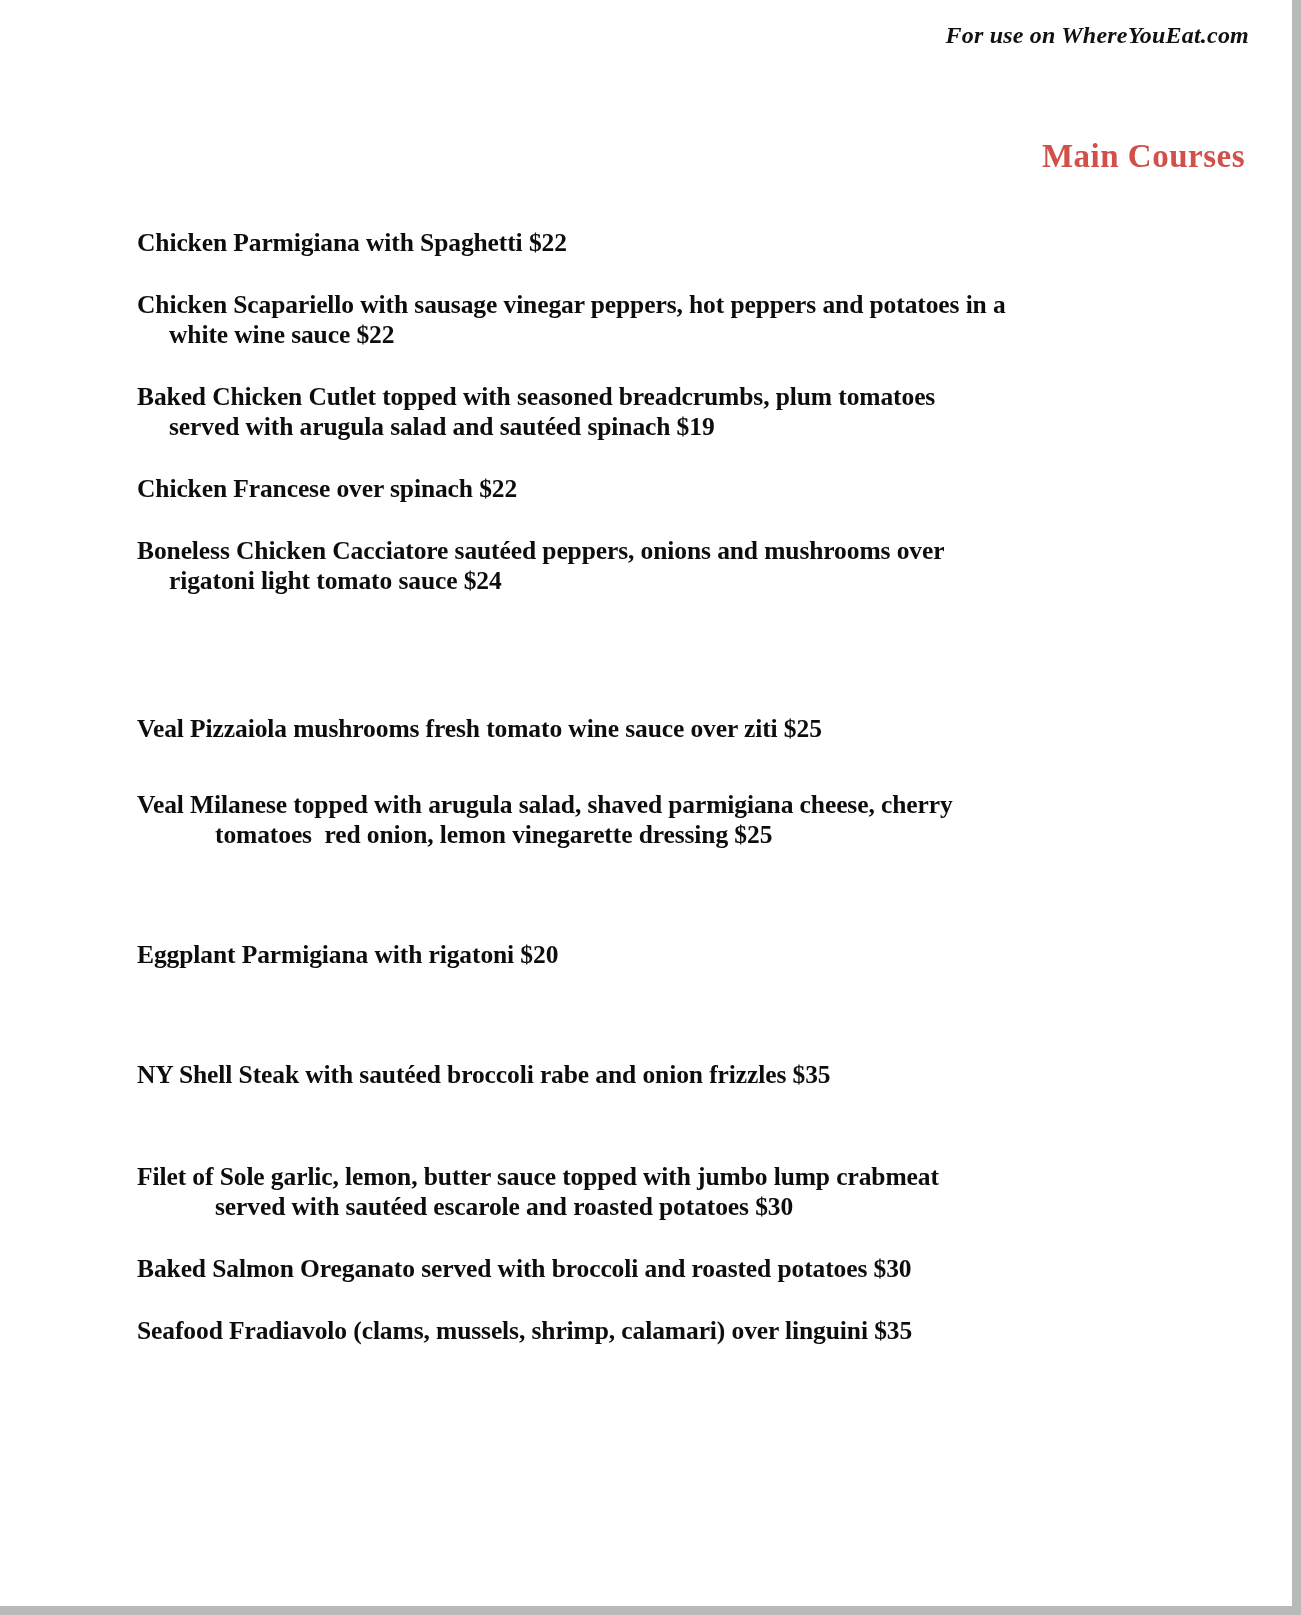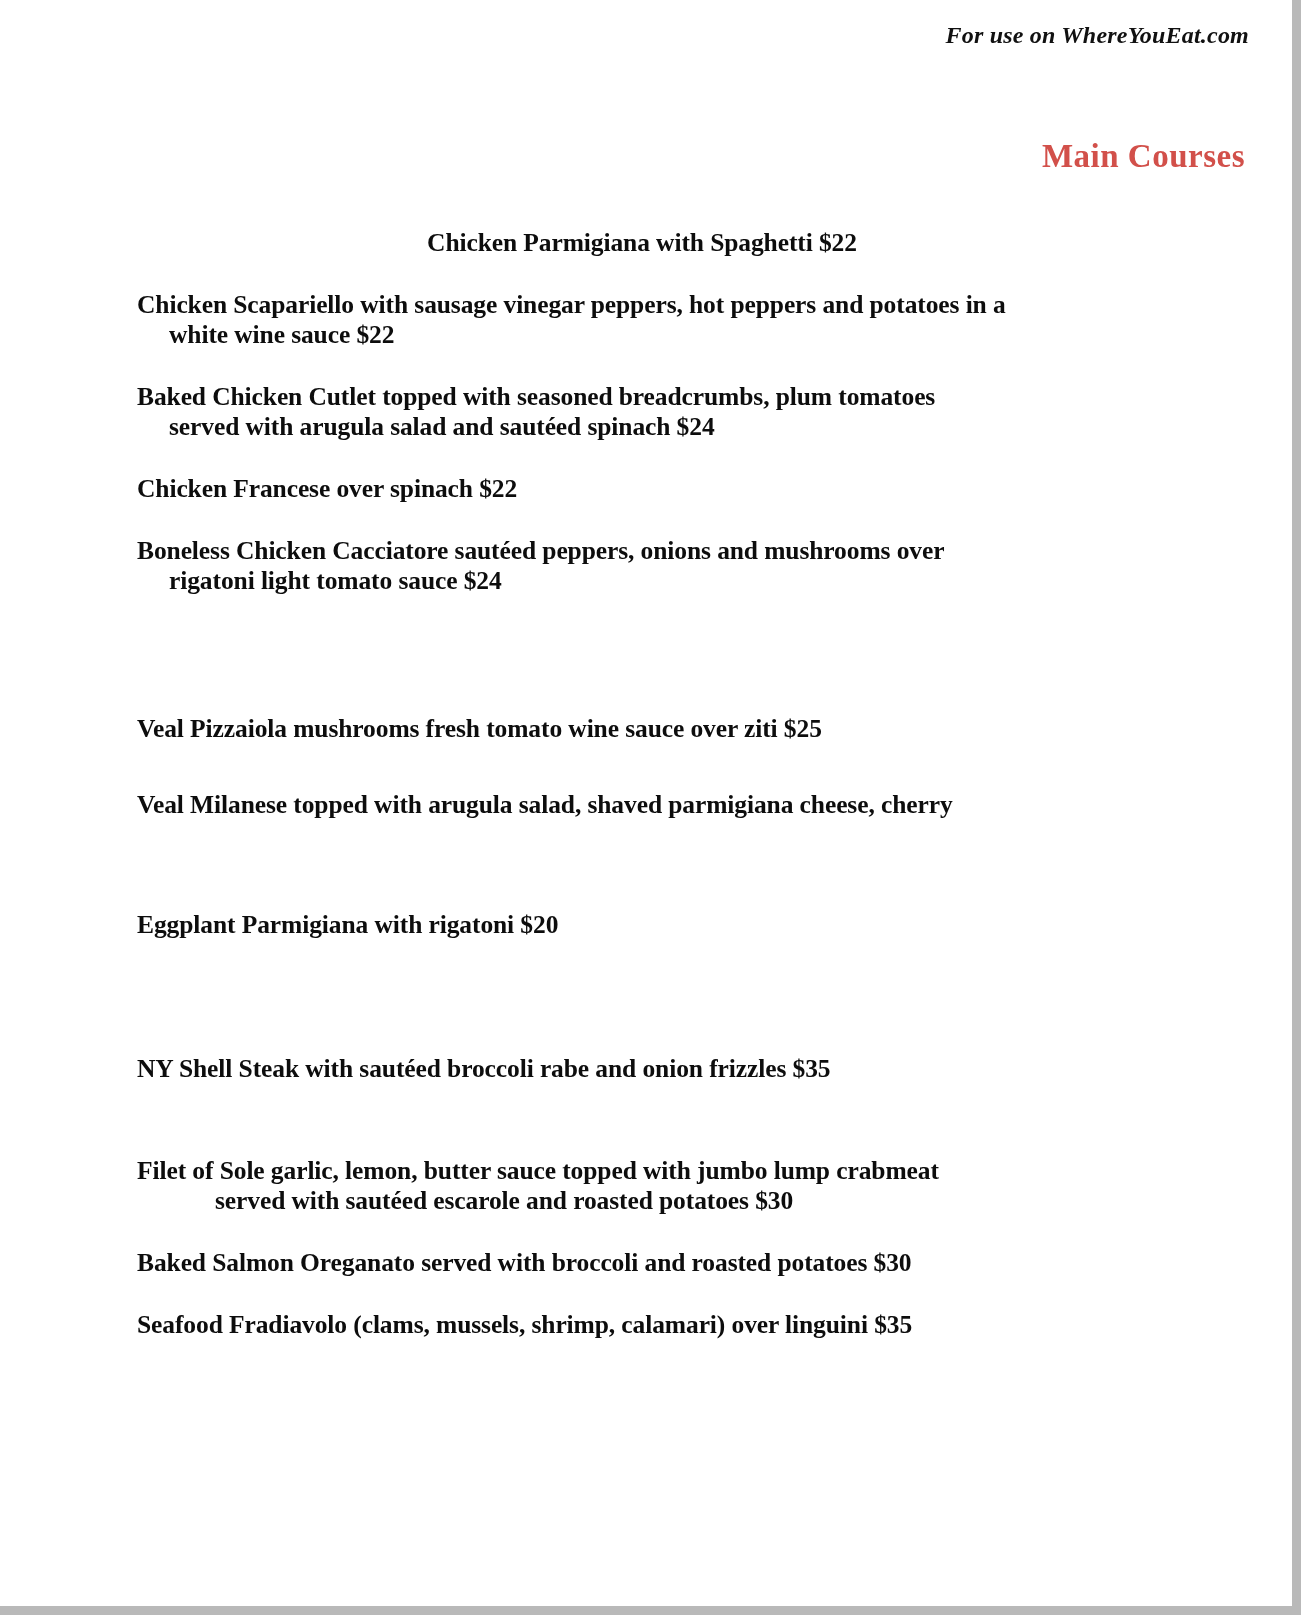--- a/index.html
+++ b/index.html
@@ -103,38 +103,38 @@
 <div class="page">
   <div class="sheet"></div>
   <div class="scan-frame"></div>
 
   <div class="watermark">For use on WhereYouEat.com</div>
 
   <div class="title">Main Courses</div>
 
   <div class="menu-body">
       <div class="group">
-        <div class="item"><span class="first" style="display: block; text-align: center;">Chicken Parmigiana with Spaghetti $22</span></div>
+        <div class="item"><span class="first" style="display: block;">Chicken Parmigiana with Spaghetti $22</span></div>
         <div class="item"><span class="first" style="display: block;">Chicken Scapariello with sausage vinegar peppers, hot peppers and potatoes in a</span><span class="cont">white wine sauce $22</span></div>
-        <div class="item"><span class="first" style="display: block;">Baked Chicken Cutlet topped with seasoned breadcrumbs, plum tomatoes</span><span class="cont">served with arugula salad and sautéed spinach $24</span></div>
+        <div class="item"><span class="first" style="display: block;">Baked Chicken Cutlet topped with seasoned breadcrumbs, plum tomatoes</span><span class="cont">served with arugula salad and sautéed spinach $19</span></div>
         <div class="item"><span class="first" style="display: block;">Chicken Francese over spinach $22</span></div>
         <div class="item"><span class="first" style="display: block;">Boneless Chicken Cacciatore sautéed peppers, onions and mushrooms over</span><span class="cont">rigatoni light tomato sauce $24</span></div>
       </div>
       <div style="height: 86px;"></div>
       <div class="group">
         <div class="item"><span class="first" style="display: block;">Veal Pizzaiola mushrooms fresh tomato wine sauce over ziti $25</span></div>
-        <div class="item indent-cont"><span class="first" style="display: block; margin-top: 46px;">Veal Milanese topped with arugula salad, shaved parmigiana cheese, cherry</span></div>
+        <div class="item indent-cont"><span class="first" style="display: block; margin-top: 46px;">Veal Milanese topped with arugula salad, shaved parmigiana cheese, cherry</span><span class="cont">tomatoes  red onion, lemon vinegarette dressing $25</span></div>
       </div>
       <div style="height: 58px;"></div>
       <div class="group">
         <div class="item"><span class="first" style="display: block;">Eggplant Parmigiana with rigatoni $20</span></div>
       </div>
       <div style="height: 58px;"></div>
       <div class="group">
-        <div class="item"><span class="first" style="display: block; margin-top: 24px;">NY Shell Steak with sautéed broccoli rabe and onion frizzles $35</span></div>
+        <div class="item"><span class="first" style="display: block;">NY Shell Steak with sautéed broccoli rabe and onion frizzles $35</span></div>
       </div>
       <div style="height: 40px;"></div>
       <div class="group">
         <div class="item indent-cont"><span class="first" style="display: block;">Filet of Sole garlic, lemon, butter sauce topped with jumbo lump crabmeat</span><span class="cont">served with sautéed escarole and roasted potatoes $30</span></div>
         <div class="item"><span class="first" style="display: block;">Baked Salmon Oreganato served with broccoli and roasted potatoes $30</span></div>
         <div class="item"><span class="first" style="display: block;">Seafood Fradiavolo (clams, mussels, shrimp, calamari) over linguini $35</span></div>
       </div>
     </div>
 </div>
 

